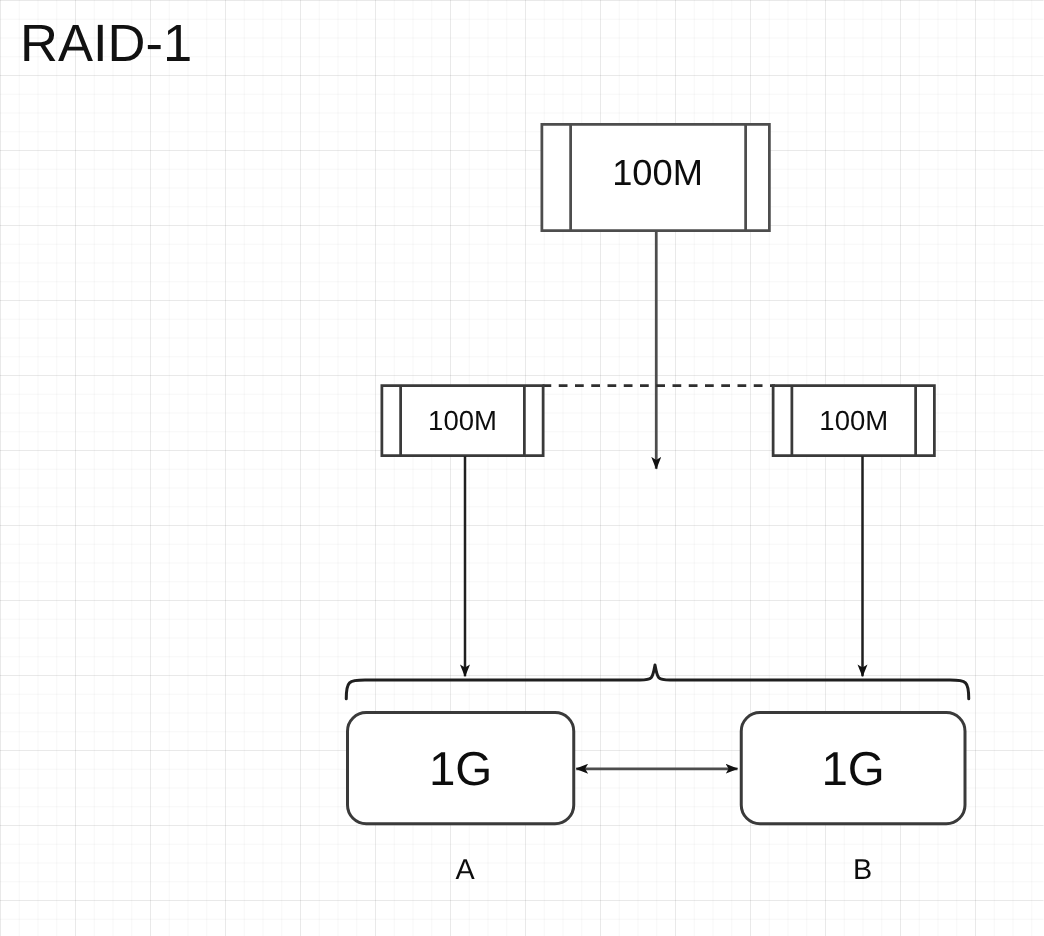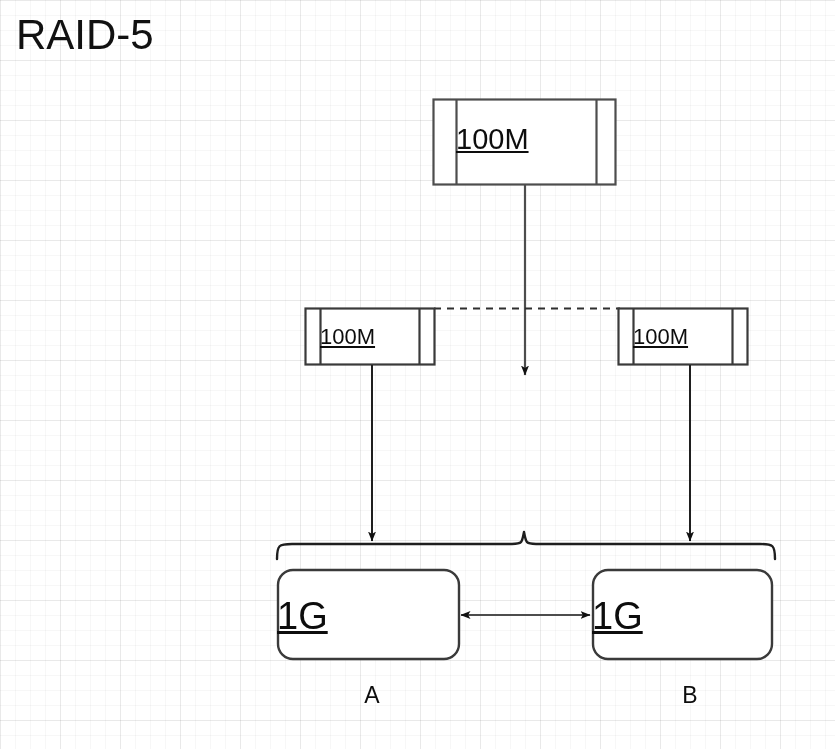--- a/index.html
+++ b/index.html
@@ -43,23 +43,22 @@
     font-size: 42px;
     line-height: 46px;
     color: #111111;
     letter-spacing: 0px;
     white-space: nowrap;
   }
   .node-label {
     position: absolute;
     color: #0d0d0d;
     white-space: nowrap;
-    text-align: left;
+    text-align: center;
     pointer-events: none;
-    text-decoration: underline;
   }
   .label-top-tape {
     left: 456px;
     top: 122px;
     width: 140px;
     font-size: 29px;
     line-height: 34px;
   }
   .label-mid-left {
     left: 320px;
@@ -107,21 +106,21 @@
     left: 635px;
     top: 682px;
     width: 110px;
   }
 </style>
 </head>
 <body>
 
 <div id="canvas">
 
-  <div class="diagram-title">RAID-5</div>
+  <div class="diagram-title">RAID-1</div>
 
   <svg id="vector-layer" viewBox="0 0 835 749" xmlns="http://www.w3.org/2000/svg">
 
     <defs>
       <marker id="arrow-end" markerWidth="12" markerHeight="12" refX="9.5" refY="4" orient="auto" markerUnits="userSpaceOnUse">
         <path d="M 0 0 L 10 4 L 0 8 L 2.4 4 Z" fill="#111111"></path>
       </marker>
       <marker id="arrow-start" markerWidth="12" markerHeight="12" refX="0.5" refY="4" orient="auto" markerUnits="userSpaceOnUse">
         <path d="M 10 0 L 0 4 L 10 8 L 7.6 4 Z" fill="#111111"></path>
       </marker>

